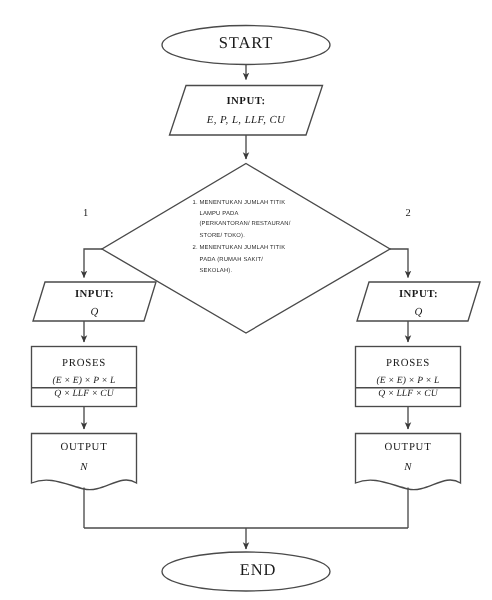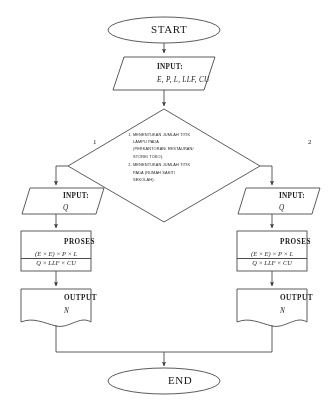--- a/index.html
+++ b/index.html
@@ -17,25 +17,25 @@
   }
   #flow-canvas {
     position: absolute;
     left: 0;
     top: 0;
     width: 328px;
     height: 400px;
   }
   .node-label {
     position: absolute;
+    text-align: center;
     color: #1a1a1a;
     line-height: 1.15;
     pointer-events: none;
     white-space: nowrap;
-    padding-left: 43px;
   }
   .terminal-text {
     font-size: 11px;
     letter-spacing: 0.6px;
     font-family: "Liberation Serif", serif;
   }
   .io-title {
     font-size: 7.2px;
     letter-spacing: 0.3px;
     font-weight: 600;
@@ -43,21 +43,21 @@
   }
   .io-value {
     font-size: 7.2px;
     letter-spacing: 0.3px;
     font-family: "Liberation Serif", serif;
     font-style: italic;
   }
   .proc-title {
     font-size: 7.2px;
     letter-spacing: 0.5px;
-    font-weight: 700;
+    font-weight: 400;
     font-family: "Liberation Serif", serif;
   }
   .branch-num {
     font-size: 7px;
     font-family: "Liberation Serif", serif;
   }
   .formula {
     position: absolute;
     text-align: center;
     font-family: "Liberation Serif", serif;
@@ -193,13 +193,13 @@
   <span class="num">(E × E) × P × L</span>
   <span class="den">Q × LLF × CU</span>
 </div>
 
 <div class="node-label proc-title" style="left:21px; top:294px; width:70px;">OUTPUT</div>
 <div class="node-label io-value" style="left:21px; top:307px; width:70px; font-style:italic;">N</div>
 
 <div class="node-label proc-title" style="left:237px; top:294px; width:70px;">OUTPUT</div>
 <div class="node-label io-value" style="left:237px; top:307px; width:70px; font-style:italic;">N</div>
 
-<div class="node-label terminal-text" style="left:125px; top:374px; width:128px;font-family:Liberation Serif, serif;">END</div>
+<div class="node-label terminal-text" style="left:108px; top:374px; width:128px;font-family:Liberation Serif, serif;">END</div>
 
 </body></html>

